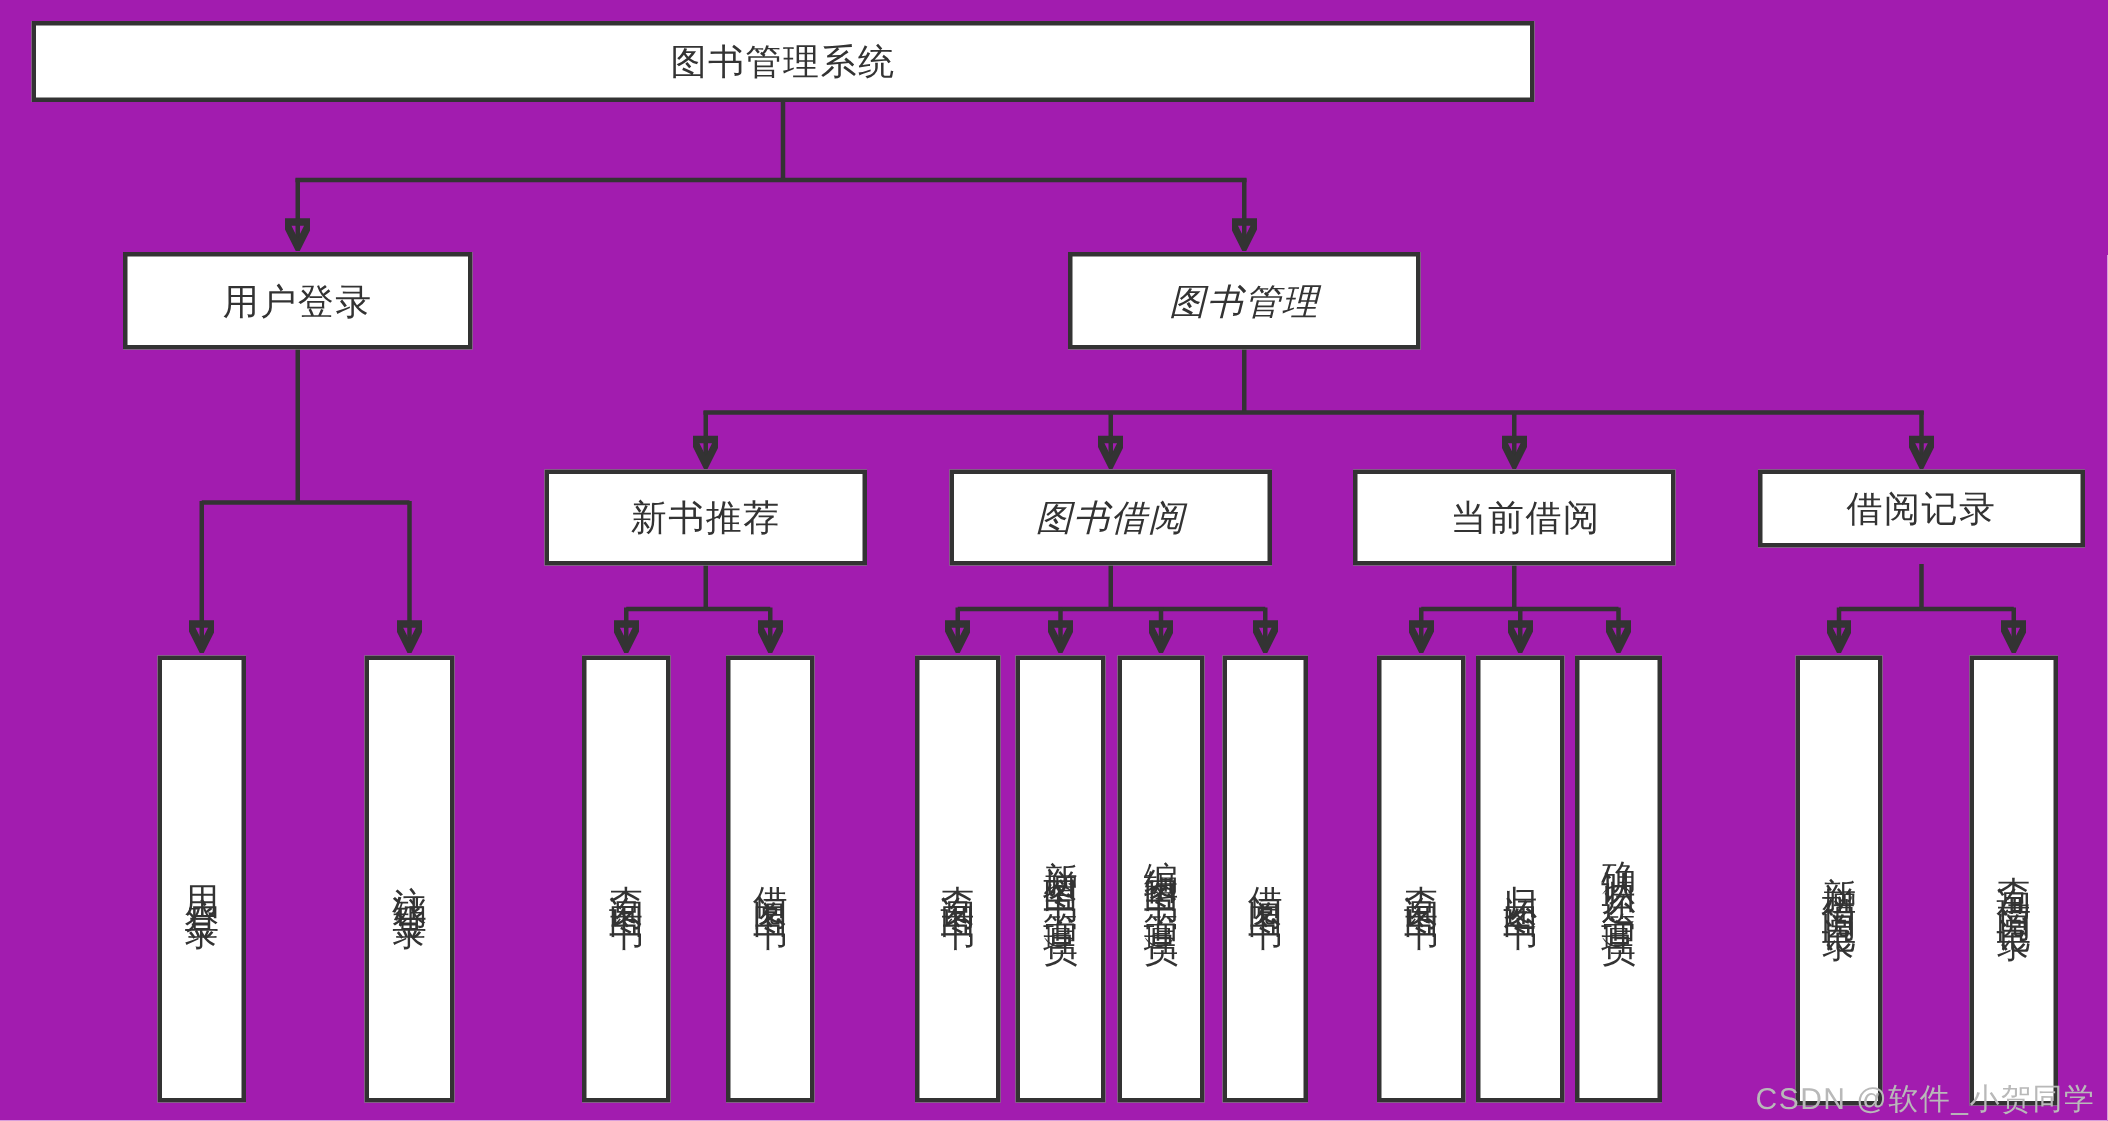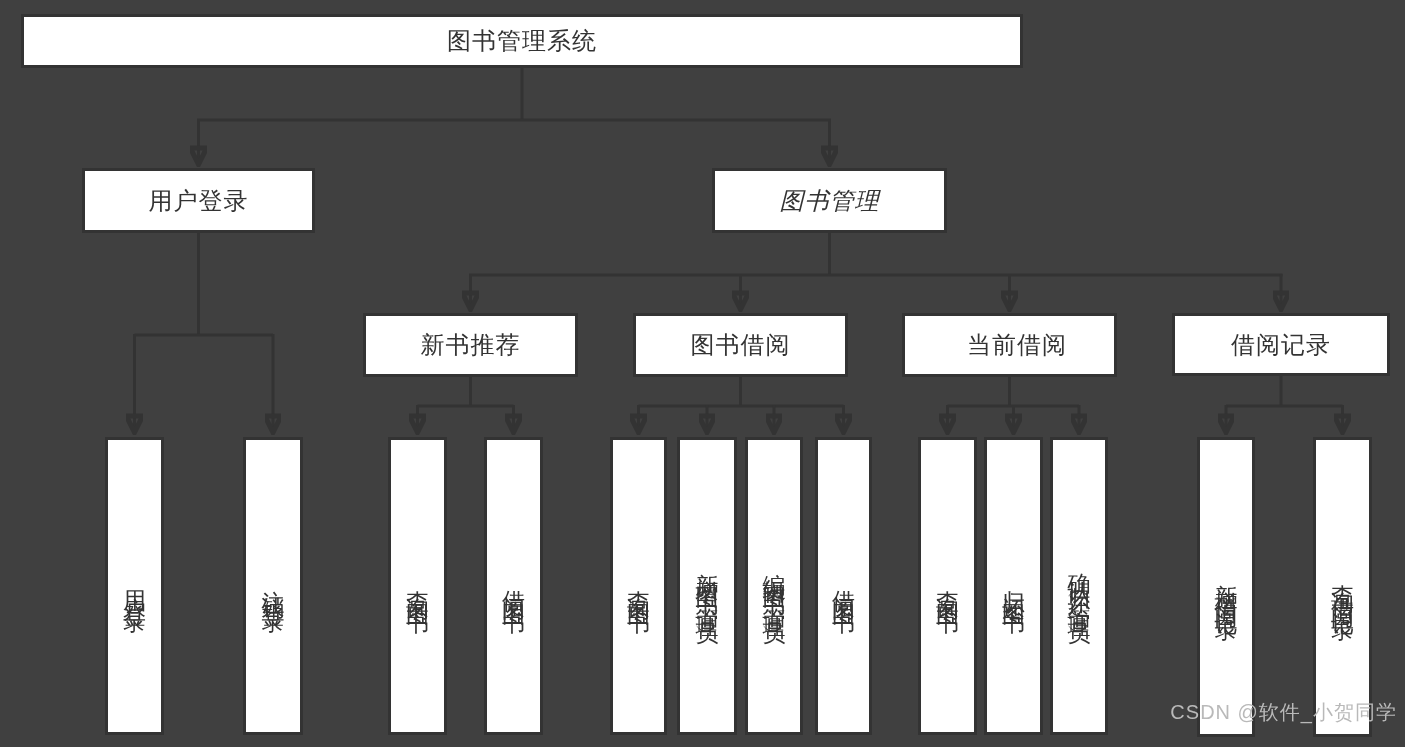--- a/index.html
+++ b/index.html
@@ -1,20 +1,20 @@
 <!DOCTYPE html>
 <html><head>
 <meta charset="utf-8">
 <style>
   html, body { margin: 0; padding: 0; background: #ffffff; }
   .canvas {
     position: relative;
     width: 1405px;
     height: 747px;
-    background: #404040;
+    background: #a21caf;
     font-family: "Liberation Sans", sans-serif;
     color: #333333;
     overflow: hidden;
   }
   svg.connectors {
     position: absolute;
     left: 0; top: 0;
     width: 1405px; height: 747px;
   }
   svg.connectors path, svg.connectors line {
@@ -39,21 +39,21 @@
     writing-mode: vertical-rl;
     text-orientation: mixed;
     letter-spacing: 7px;
     font-size: 23px;
     white-space: normal;
     line-height: 1;
   }
   .watermark {
     position: absolute;
     right: 8px;
-    bottom: 21px;
+    bottom: 1px;
     font-size: 20px;
     color: #b9b9b9;
     letter-spacing: 1px;
   }
 </style>
 </head>
 <body>
 
 <div class="canvas">
 
@@ -104,23 +104,23 @@
     <line x1="1226" y1="405" x2="1226" y2="430" marker-end="url(#arrow)"></line>
     <line x1="1342.5" y1="405" x2="1342.5" y2="430" marker-end="url(#arrow)"></line>
   </svg>
 
   <div class="node" style="left:21px; top:14px; width:1002px; height:54px;">图书管理系统</div>
 
   <div class="node" style="left:82px; top:168px; width:233px; height:65px;">用户登录</div>
   <div class="node" style="left:712px; top:168px; width:235px; height:65px;font-style:italic;">图书管理</div>
 
   <div class="node" style="left:363px; top:313px; width:215px; height:64px;">新书推荐</div>
-  <div class="node" style="left:633px; top:313px; width:215px; height:64px;">图书借阅</div>
+  <div class="node" style="left:633px; top:313px; width:215px; height:64px;font-style:italic;">图书借阅</div>
   <div class="node" style="left:902px; top:313px; width:215px; height:64px;padding-left:15px;">当前借阅</div>
-  <div class="node" style="left:1172px; top:313px; width:218px; height:63px;">借阅记录</div>
+  <div class="node" style="left:1172px; top:313px; width:218px; height:52px;">借阅记录</div>
 
   <div class="node vertical" style="left:105px; top:437px; width:59px; height:298px;">用户登录</div>
   <div class="node vertical" style="left:243px; top:437px; width:60px; height:298px;">注销登录</div>
 
   <div class="node vertical" style="left:388px; top:437px; width:59px; height:298px;">查询图书</div>
   <div class="node vertical" style="left:484px; top:437px; width:59px; height:298px;">借阅图书</div>
 
   <div class="node vertical" style="left:610px; top:437px; width:57px; height:298px;">查询图书</div>
   <div class="node vertical" style="left:677px; top:437px; width:60px; height:298px;">新增图书（管理员）</div>
   <div class="node vertical" style="left:745px; top:437px; width:58px; height:298px;">编辑图书（管理员）</div>

